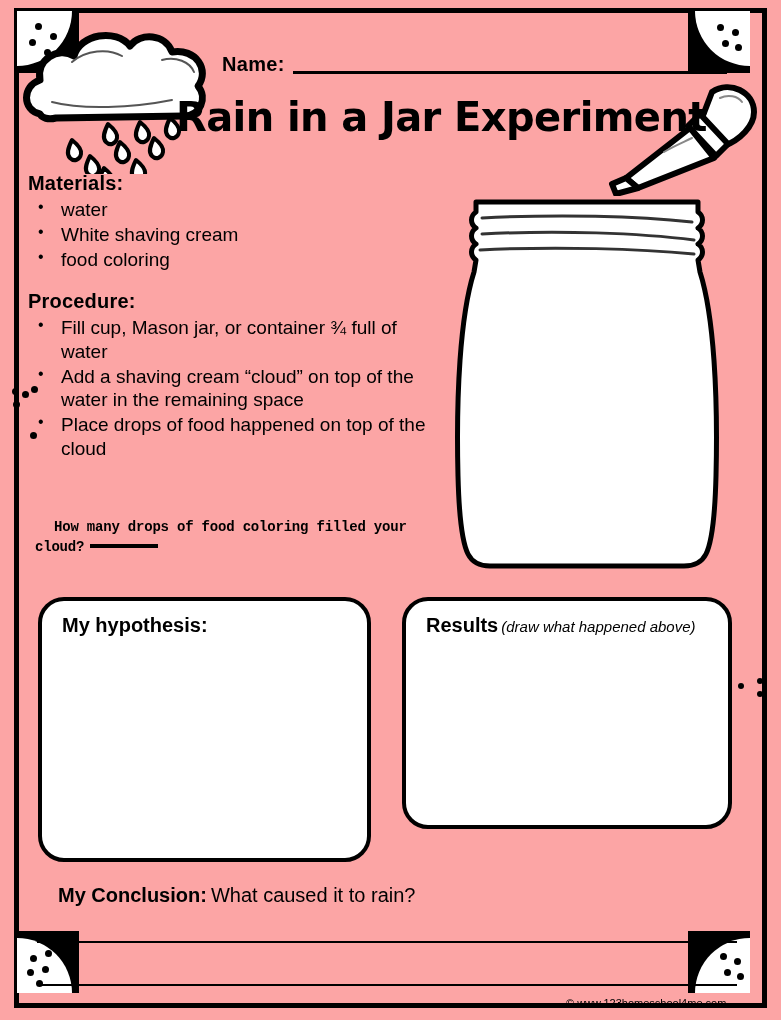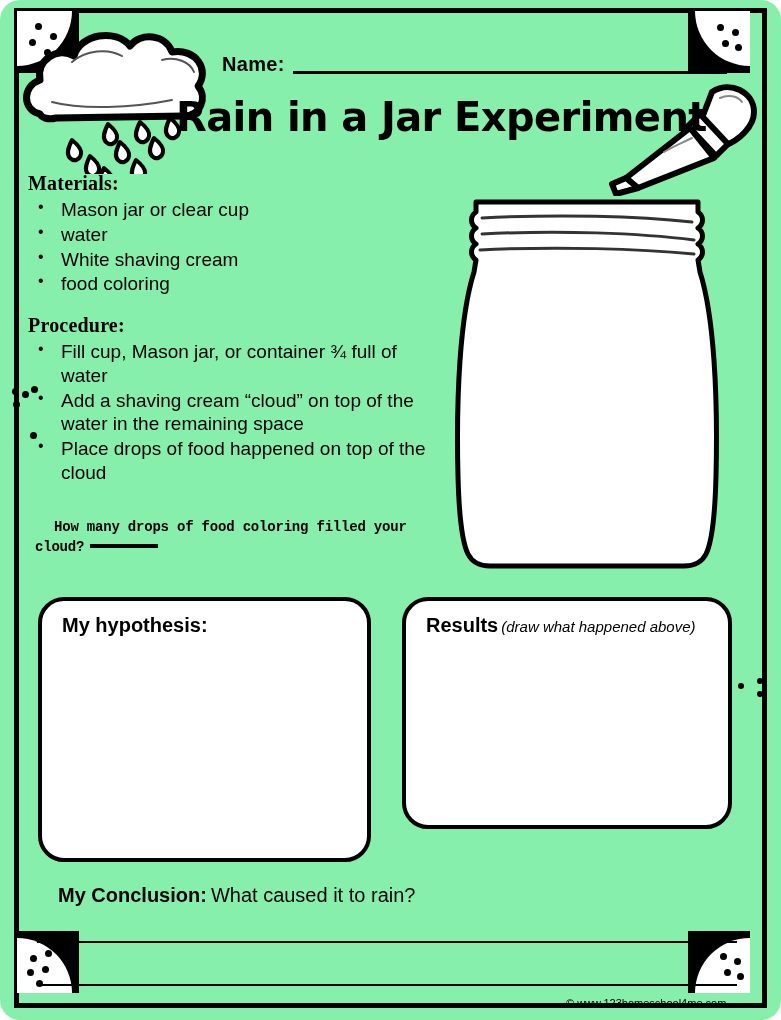--- a/index.html
+++ b/index.html
@@ -8,23 +8,22 @@
     padding: 0;
     background: #ffffff;
   }
   body {
     font-family: "DejaVu Sans", sans-serif;
   }
   #page {
     position: relative;
     width: 781px;
     height: 1020px;
-    background: #86efac;
+    background: #fca5a5;
     overflow: hidden;
-    border-radius: 20px;
   }
 
   
   #frame {
     position: absolute;
     left: 14px;
     top: 8px;
     width: 753px;
     height: 1000px;
     border: 5px solid #000;
@@ -131,36 +130,36 @@
   #jar-art {
     position: absolute;
     left: 448px;
     top: 186px;
     width: 278px;
     height: 390px;
   }
 
   
   .sec-head {
-    font-family: Liberation Serif, serif;
+    font-family: Liberation Sans, sans-serif;
     font-size: 20px;
     font-weight: 700;
     color: #000;
     letter-spacing: 0.2px;
   }
   #materials-block {
     position: absolute;
     left: 28px;
     top: 172px;
     width: 410px;
   }
   #procedure-block {
     position: absolute;
     left: 28px;
-    top: 314px;
+    top: 290px;
     width: 412px;
   }
   ul.wlist {
     list-style: none;
     margin: 3px 0 0 0;
     padding: 0;
   }
   ul.wlist li {
     position: relative;
     padding-left: 33px;
@@ -393,21 +392,20 @@
   <div id="name-row">
     <span id="name-label">Name:</span>
     <span id="name-line"></span>
   </div>
 
   <div id="title">Rain in a Jar Experiment</div>
 
   <div id="materials-block">
     <div class="sec-head">Materials:</div>
     <ul class="wlist">
-      <li>Mason jar or clear cup</li>
       <li>water</li>
       <li>White shaving cream</li>
       <li>food coloring</li>
     </ul>
   </div>
 
   <div id="procedure-block">
     <div class="sec-head">Procedure:</div>
     <ul class="wlist">
       <li>Fill cup, Mason jar, or container ¾ full of water</li>

